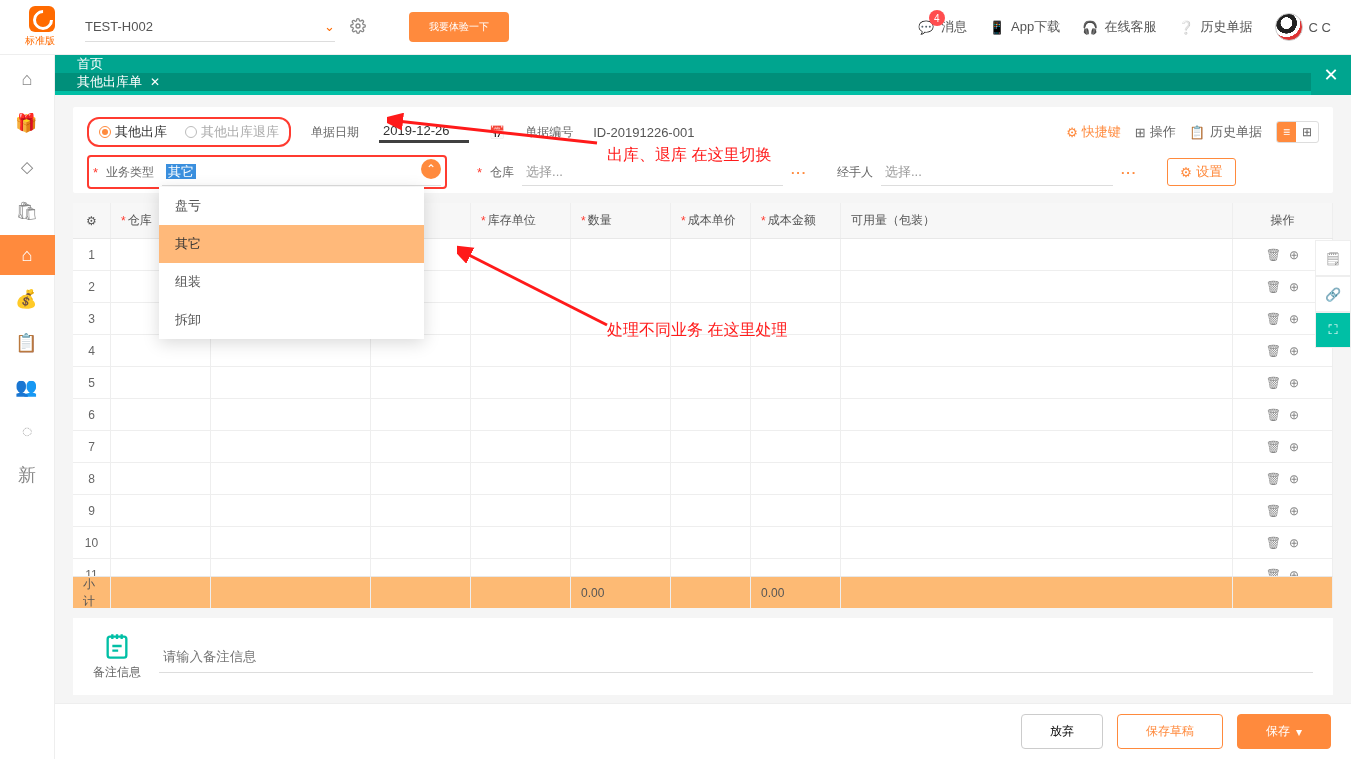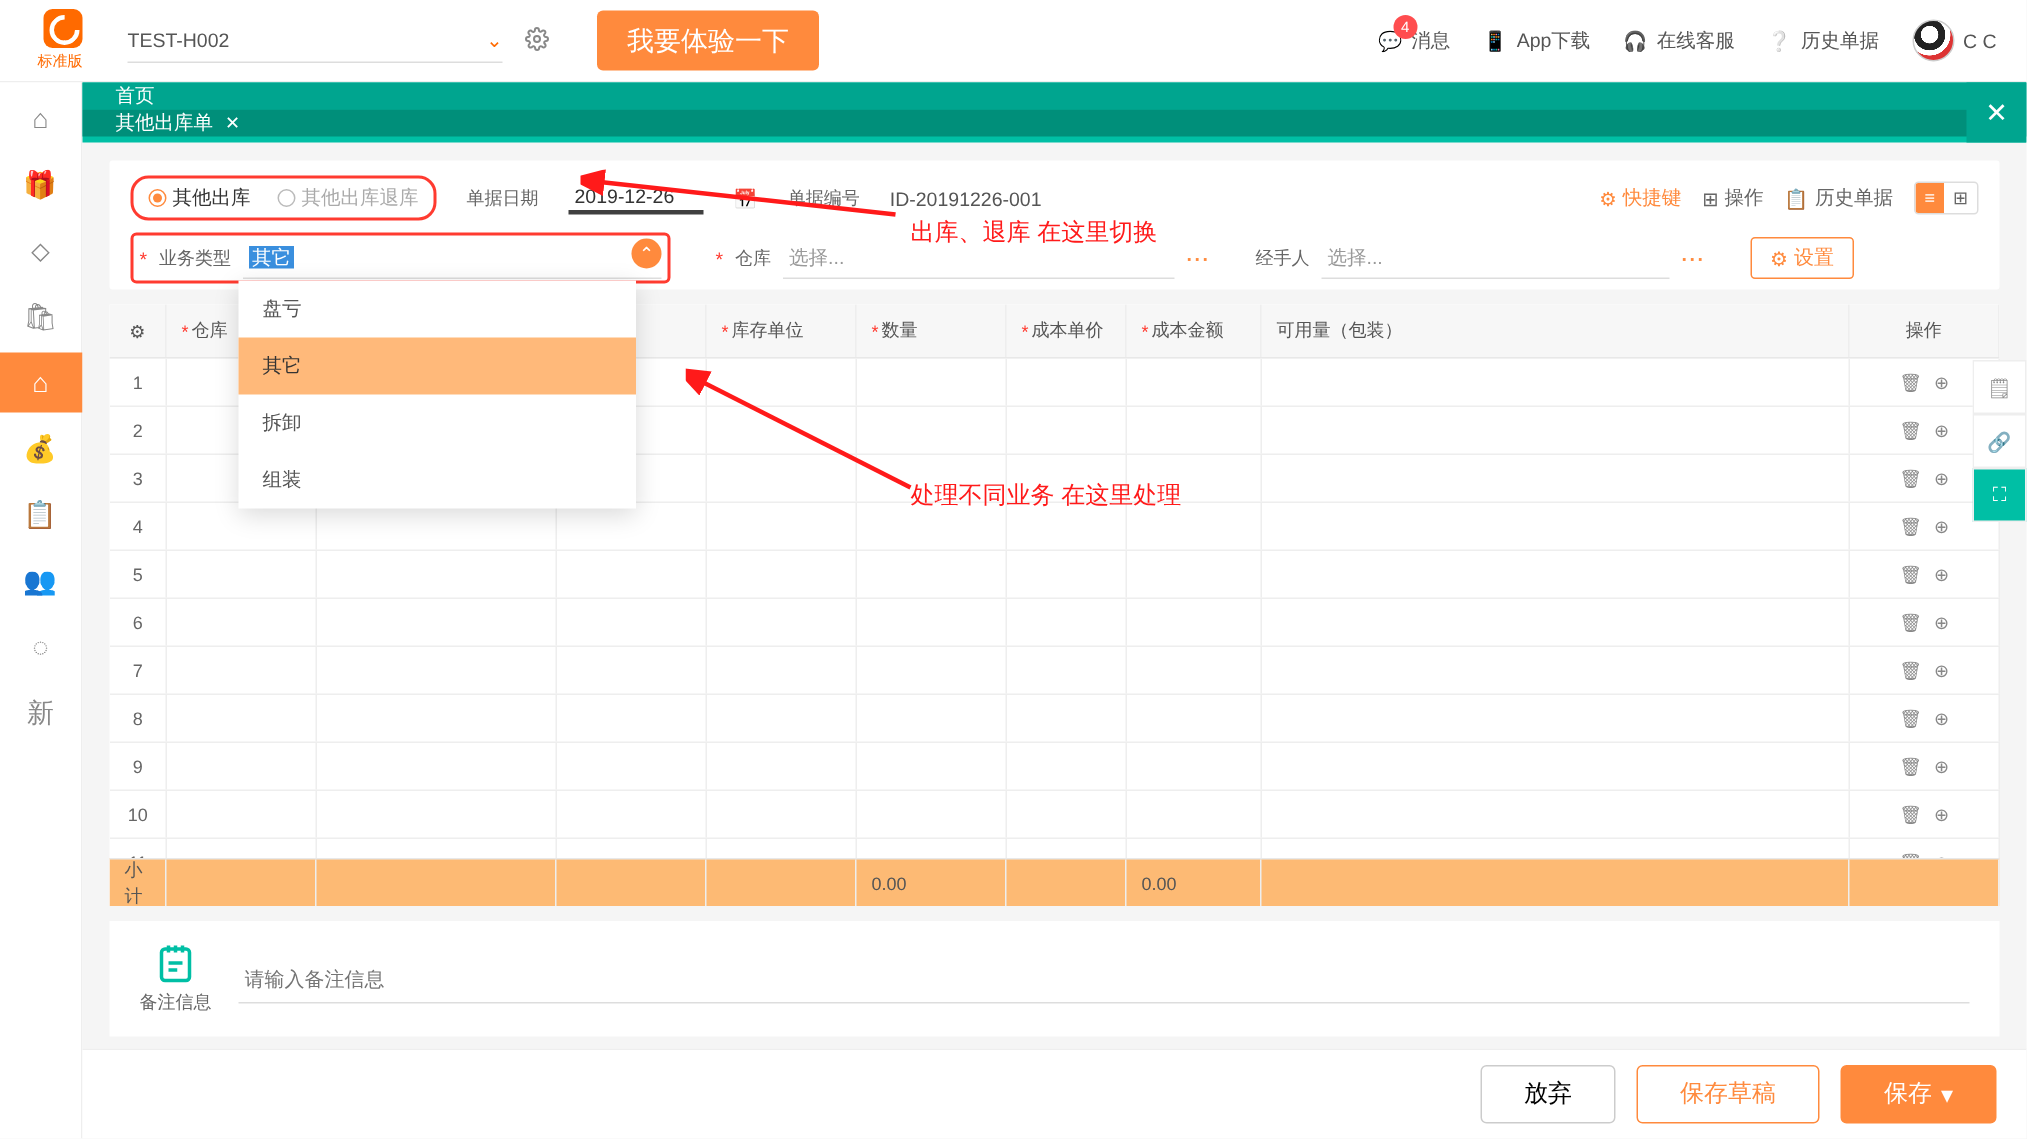--- a/index.html
+++ b/index.html
@@ -8,21 +8,21 @@
 
 
 .top-header{height:55px;border-bottom:1px solid #eee;display:flex;align-items:center;padding:0 20px 0 0;}
 .brand{width:55px;display:flex;flex-direction:column;align-items:flex-end;justify-content:center;}
 .brand-logo{width:26px;height:26px;background:#ff6a00;border-radius:6px;position:relative;}
 .brand-logo:before{content:"";position:absolute;width:14px;height:14px;border:3px solid #fff;border-radius:50%;top:4px;left:4px;border-top-color:transparent;transform:rotate(45deg);}
 .brand-text{font-size:10px;color:#ff6a00;margin-top:2px;}
 .org-select{margin-left:30px;width:250px;height:30px;border:none;border-bottom:1px solid #ddd;display:flex;align-items:center;justify-content:space-between;color:#555;cursor:pointer;}
 .org-select .chev{color:#ff6a00;}
 .gear-btn{margin-left:15px;color:#888;cursor:pointer;}
-.cta-btn{margin-left:32px;background:#ff8a3d;color:#fff;border:none;padding:8px 20px;border-radius:4px;cursor:pointer;font-size:18px;}
+.cta-btn{margin-left:43px;background:#ff8a3d;color:#fff;border:none;padding:8px 20px;border-radius:4px;cursor:pointer;font-size:10px;}
 .top-right{margin-left:auto;display:flex;align-items:center;gap:22px;color:#555;}
 .tr-item{display:flex;align-items:center;gap:6px;cursor:pointer;position:relative;}
 .badge{position:absolute;top:-8px;left:10px;background:#ff4d4f;color:#fff;border-radius:8px;min-width:16px;height:16px;font-size:10px;display:flex;align-items:center;justify-content:center;padding:0 4px;}
 .avatar{width:28px;height:28px;border-radius:50%;background:radial-gradient(circle at 40% 35%,#fff 25%,#222 26% 45%,#fff 46% 60%,#d33 61%);border:1px solid #ccc;}
 
 
 .body-wrap{flex:1;display:flex;min-height:0;}
 .left-rail{width:55px;background:#fff;border-right:1px solid #eee;display:flex;flex-direction:column;align-items:center;padding-top:14px;gap:24px;}
 .rail-ic{width:20px;height:20px;display:flex;align-items:center;justify-content:center;color:#888;cursor:pointer;font-size:18px;}
 .rail-ic.active{background:#ff8a3d;color:#fff;width:55px;height:40px;margin:-10px 0;}
@@ -104,21 +104,21 @@
 .op-ic{cursor:pointer;margin:0 4px;color:#888;}
 
 
 .remarks{background:#fff;padding:14px 20px;display:flex;align-items:center;gap:18px;}
 .rm-ic{display:flex;flex-direction:column;align-items:center;color:#00bfa5;gap:4px;}
 .rm-ic svg{width:28px;height:28px;}
 .rm-input{flex:1;border:none;border-bottom:1px solid #ddd;padding:8px 4px;color:#999;}
 
 
 .footer{background:#fff;border-top:1px solid #eee;padding:10px 20px;display:flex;justify-content:flex-end;gap:14px;}
-.btn{padding:8px 28px;border-radius:4px;cursor:pointer;font-size:16px;border:1px solid #ccc;background:#fff;}
+.btn{padding:8px 28px;border-radius:4px;cursor:pointer;font-size:12px;border:1px solid #ccc;background:#fff;}
 .btn.outline-orange{border-color:#ff8a3d;color:#ff8a3d;}
 .btn.solid-orange{background:#ff8a3d;border-color:#ff8a3d;color:#fff;display:flex;align-items:center;gap:6px;}
 
 
 .right-rail{position:absolute;right:0;top:240px;display:flex;flex-direction:column;gap:0;}
 .rr-ic{width:36px;height:36px;background:#fff;border:1px solid #eee;display:flex;align-items:center;justify-content:center;color:#888;cursor:pointer;}
 .rr-ic.teal{background:#00bfa5;color:#fff;}
 
 .icon{width:16px;height:16px;display:inline-block;}
 </style>
@@ -239,22 +239,22 @@
               <div class="field">
                 <span class="req">*</span>
                   <span class="lbl">业务类型</span>
                 <div class="sel-input"><span class="hl">其它</span></div>
                 <span class="chev-up">⌃</span>
               </div>
 
               <div class="dropdown">
                 <div class="dd-item">盘亏</div>
                 <div class="dd-item active">其它</div>
+                <div class="dd-item">组装</div>
                 <div class="dd-item">拆卸</div>
-                <div class="dd-item">组装</div>
               </div>
             </div>
             <div class="field" style="max-width:330px">
               <span class="req">*</span>
                 <span class="lbl">仓库</span>
               <div class="sel-input">选择...</div>
               <span class="more-ic">···</span>
             </div>
             <div class="field" style="max-width:300px">
               <span class="lbl">经手人</span>

